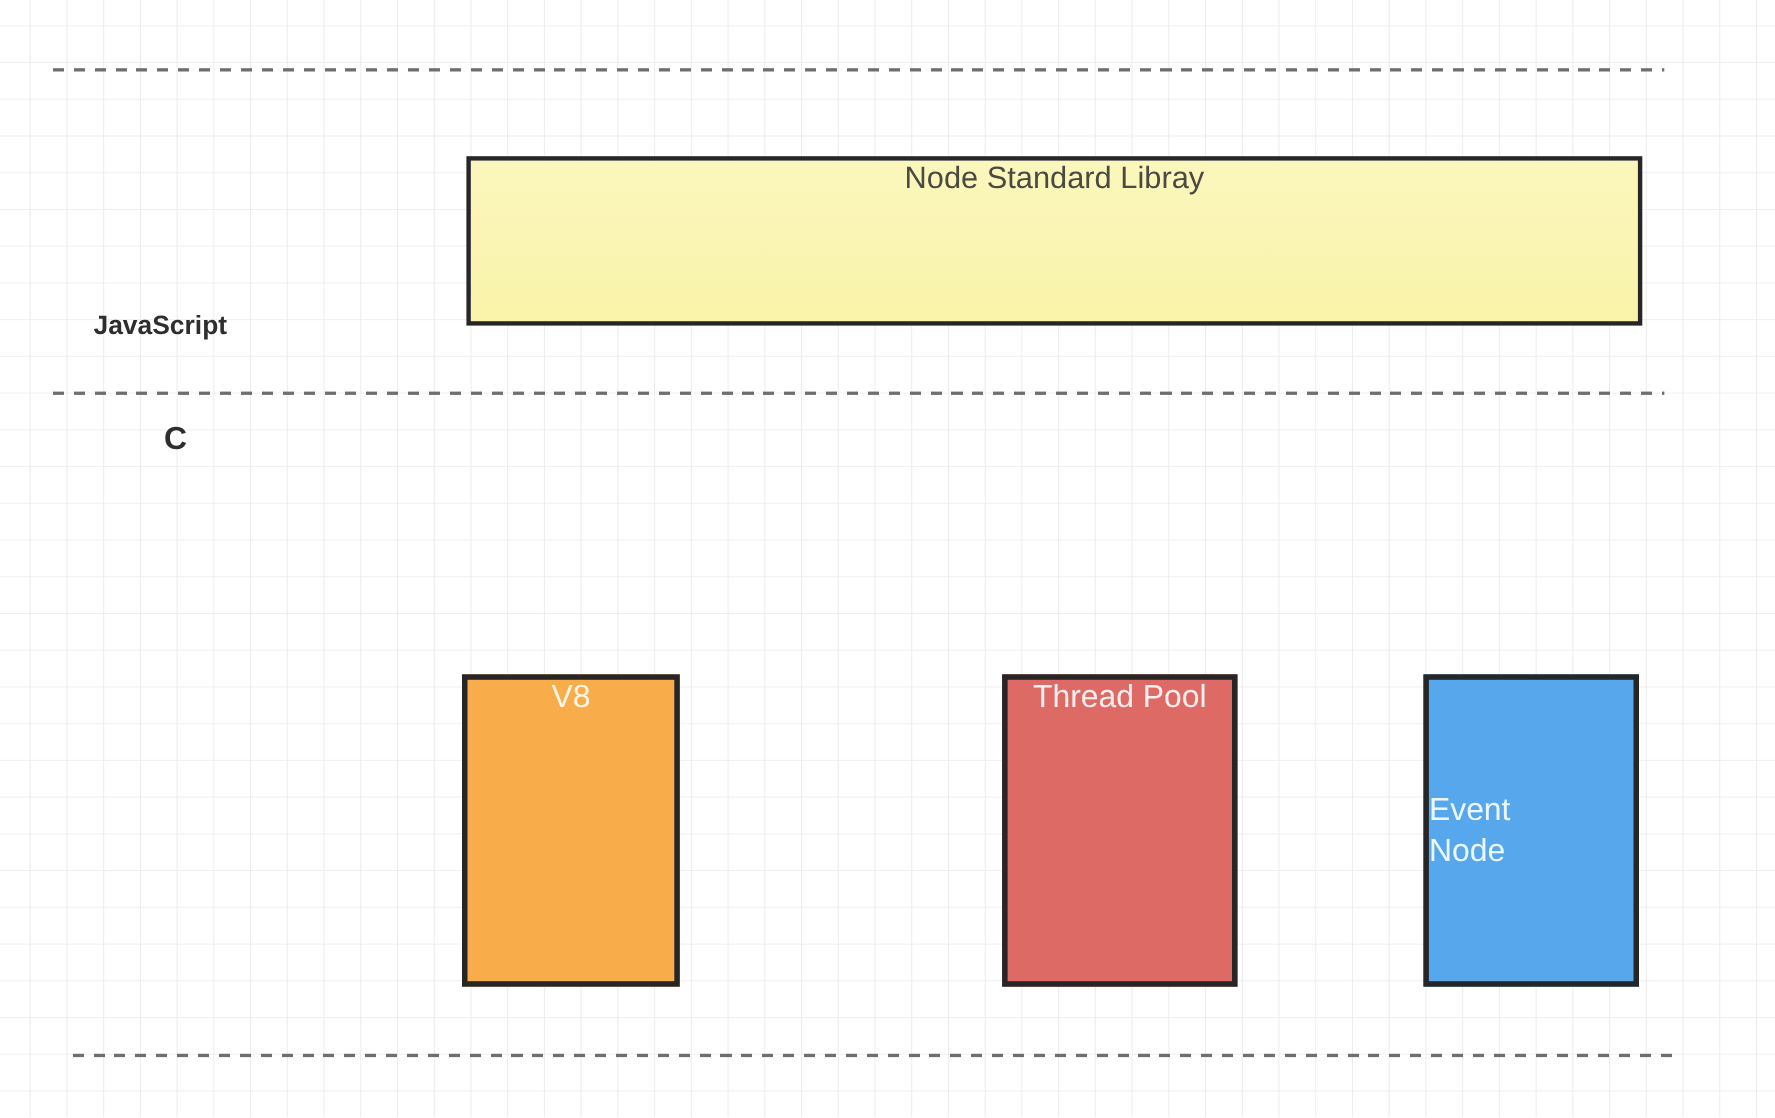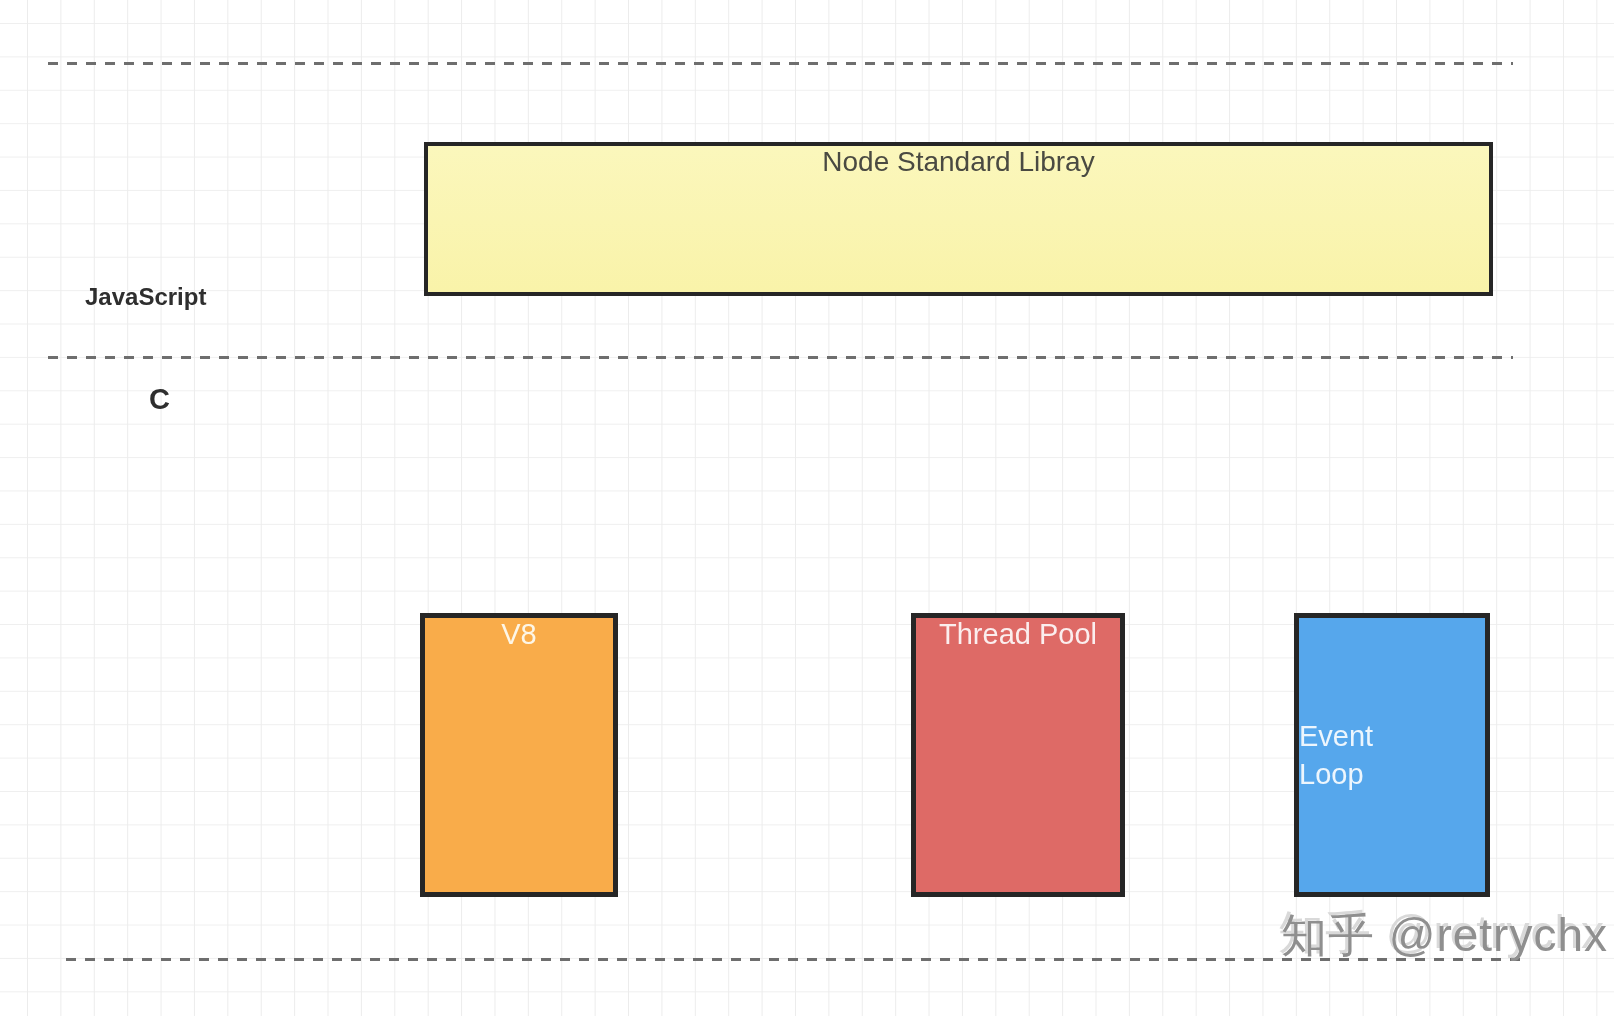--- a/index.html
+++ b/index.html
@@ -105,18 +105,17 @@
   <div class="box box-small box-v8" style="background-color: rgb(249, 172, 74);">
     <span>V8</span>
   </div>
 
   <div class="box box-small box-threadpool" style="background-color: rgb(222, 106, 102);">
     <span>Thread Pool</span>
   </div>
 
   <div class="box box-small box-eventloop" style="background-color: rgb(86, 167, 236);">
     <span>Event</span>
-    <span>Loop</span>
+    <span>Node</span>
   </div>
 
-  <div class="watermark">知乎 @retrychx</div>
 
 </div>
 
 </body></html>

